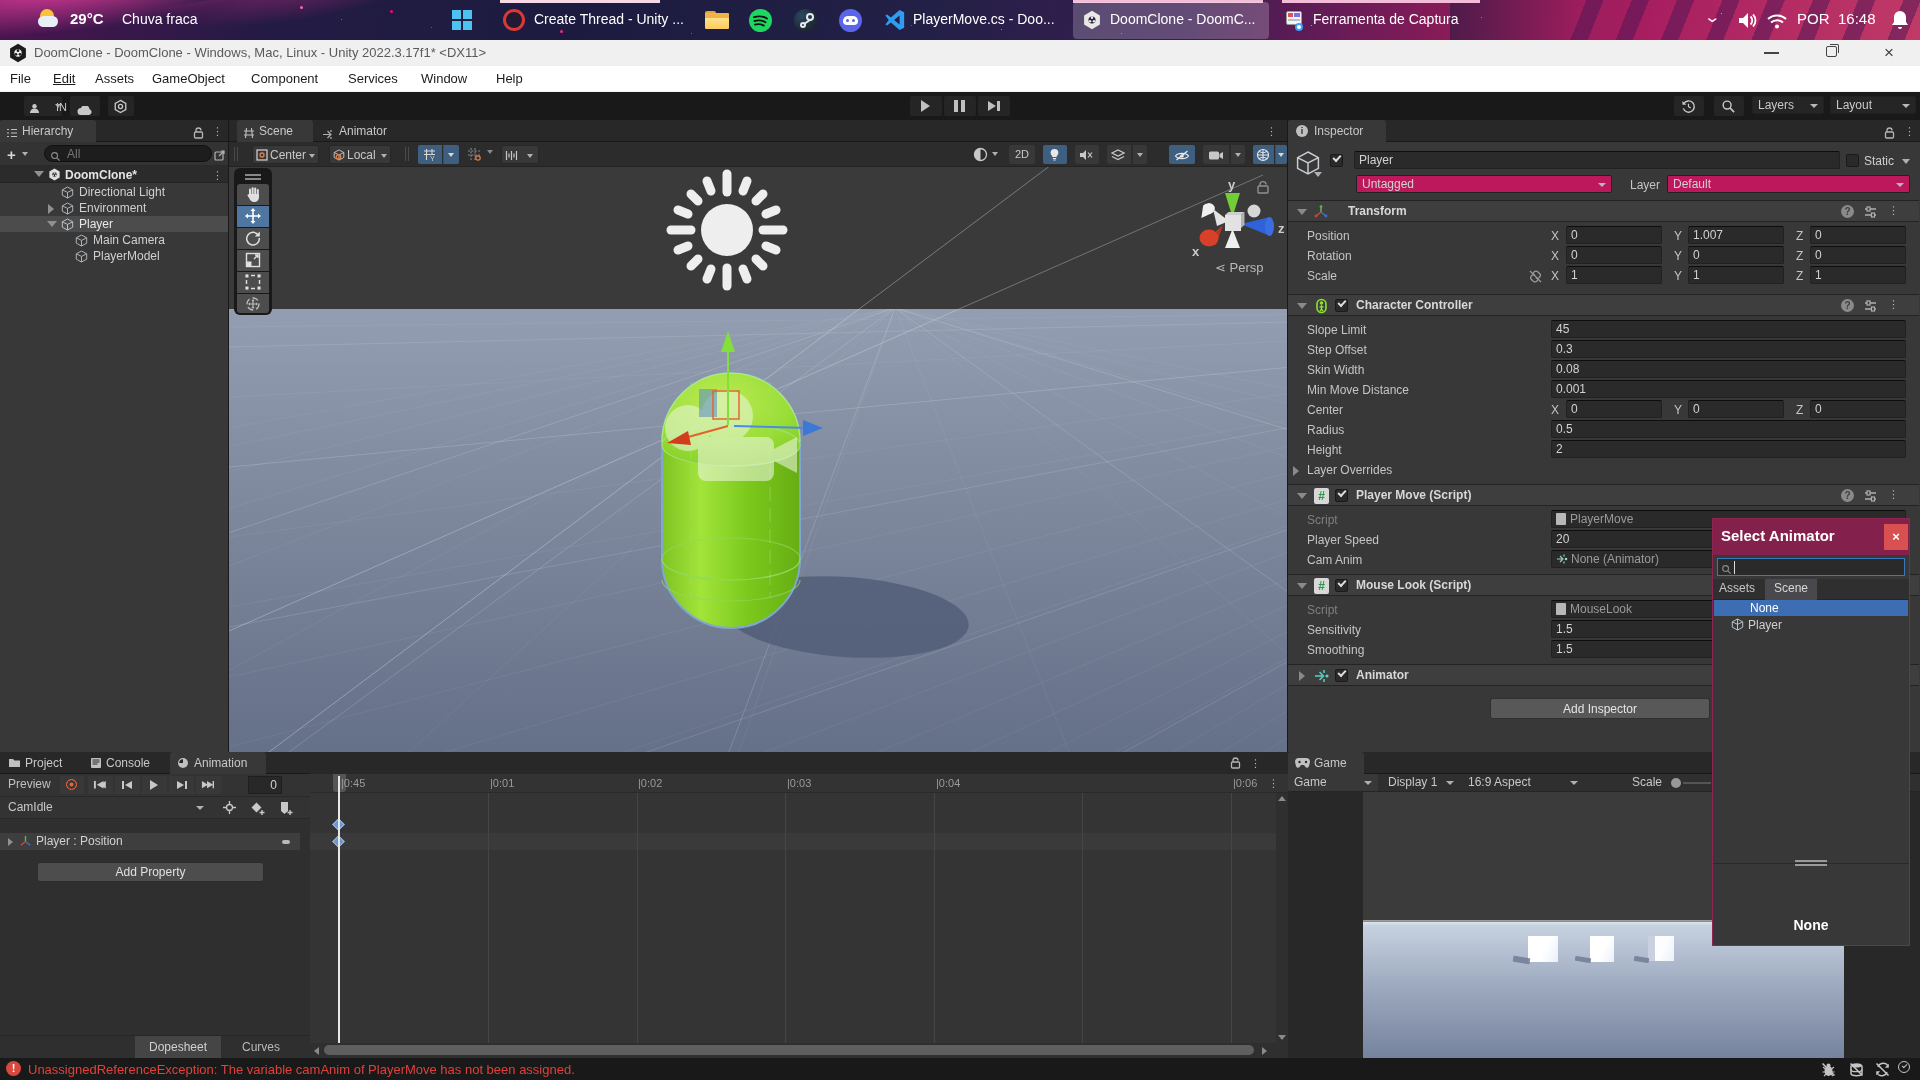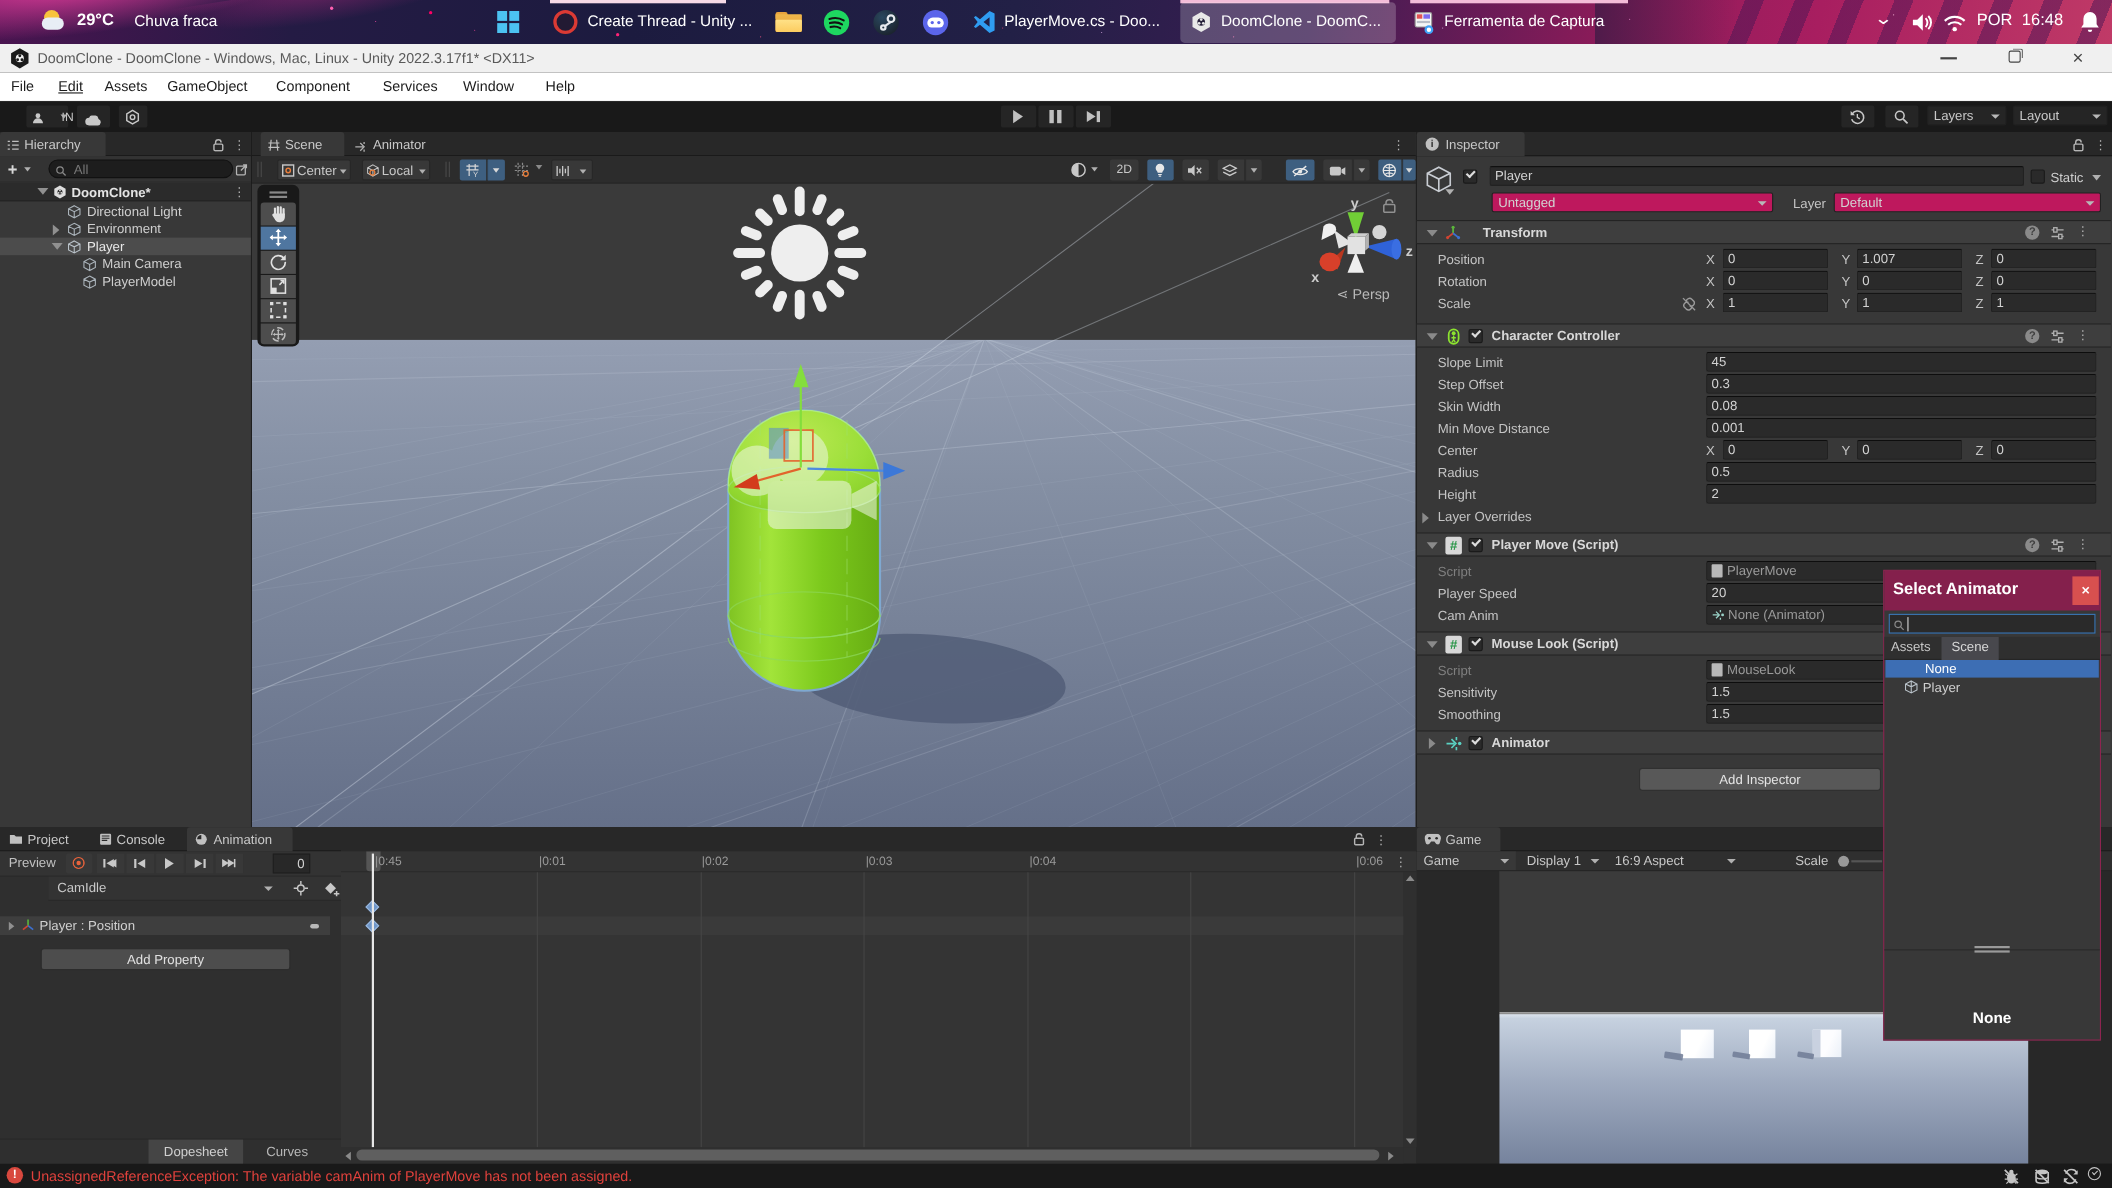--- a/index.html
+++ b/index.html
@@ -790,21 +790,21 @@
           <path fill="#c8c8c8" d="M1 1 L8 5 L1 9 Z M9 1 h2 v8 H9 Z"></path>
         </svg>
       </div>
     <div class="abs" style="left:196px;top:2px;width:25px;height:18px;background:#383838;">
         <svg class="abs" style="left:5px;top:4px;" width="14" height="10" viewBox="0 0 14 10">
           <path fill="#c8c8c8" d="M1 1 L7.5 5 L1 9 Z M6.5 1 L13 5 L6.5 9 Z M12.5 1 h1.5 v8 h-1.5 Z" transform="scale(0.93)"></path>
         </svg>
       </div>
     <div class="abs" style="left:248px;top:2px;width:34px;height:18px;background:#282828;border:1px solid #1e1e1e;color:#d2d2d2;font-size:12px;text-align:right;padding-right:4px;line-height:16px;">0</div>
   </div>
-  <div class="abs" style="left:0;top:45px;width:310px;height:22px;background:#333333;border-bottom:1px solid #282828;margin-left:44px;">
+  <div class="abs" style="left:0;top:45px;width:310px;height:22px;background:#333333;border-bottom:1px solid #282828;">
     <div class="abs" style="left:8px;top:3px;color:#c8c8c8;font-size:12px;">CamIdle</div>
     <div class="abs" style="left:196px;top:9px;width:0;height:0;border-left:4px solid transparent;border-right:4px solid transparent;border-top:4.5px solid #b0b0b0;"></div>
     <div class="abs" style="left:222px;top:3px;"><svg width="15" height="15" viewBox="0 0 15 15">
           <circle cx="7.5" cy="7.5" r="3" fill="none" stroke="#c8c8c8" stroke-width="1.3"></circle>
           <path d="M7.5 1 v3 M7.5 11 v3 M1 7.5 h3 M11 7.5 h3" stroke="#c8c8c8" stroke-width="1.3"></path>
         </svg></div>
     <div class="abs" style="left:250px;top:4px;"><svg width="16" height="14" viewBox="0 0 16 14">
           <rect x="3" y="3" width="7" height="7" fill="#c8c8c8" transform="rotate(45 6.5 6.5)"></rect>
           <path d="M12 9 v5 M9.5 11.5 h5" stroke="#c8c8c8" stroke-width="1.4"></path>
         </svg></div>

